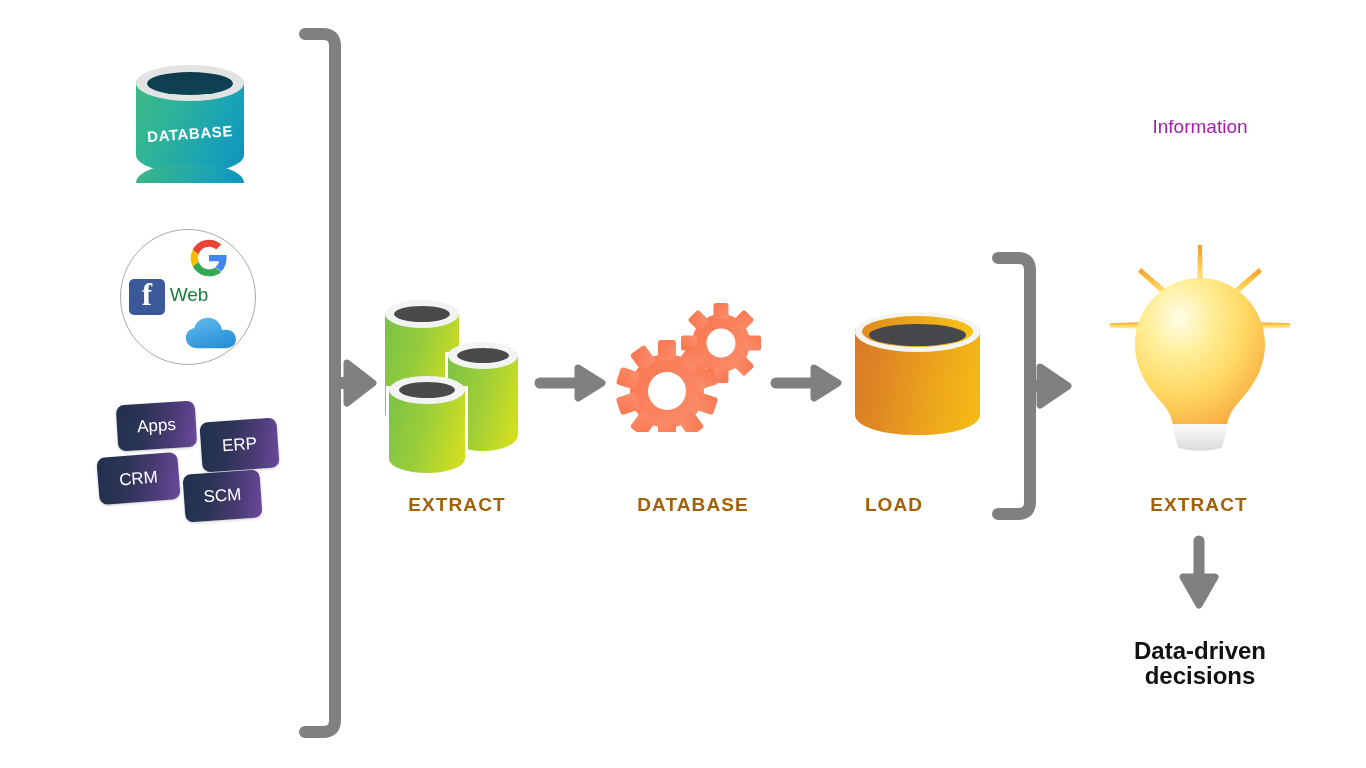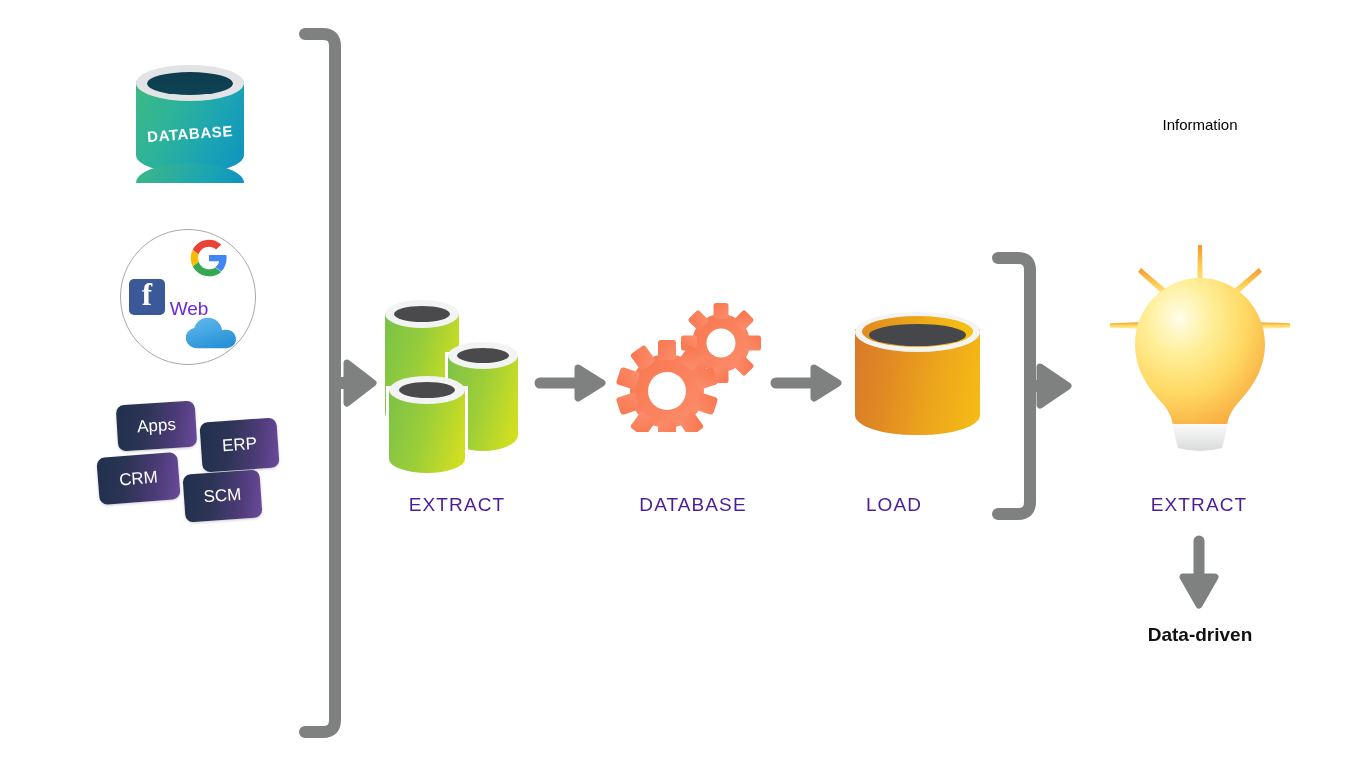--- a/index.html
+++ b/index.html
@@ -10,38 +10,39 @@
     overflow: hidden;
   }
   #canvas { position: relative; width: 1366px; height: 768px; background: #fff; }
 
   
   .stage-label {
     position: absolute;
     text-align: center;
     font-size: 19px;
     letter-spacing: 1.1px;
-    color: #4c1d95;
-    font-weight: 400;
+    color: #a16207;
+    font-weight: 700;
     white-space: nowrap;
   }
   .plain-label {
     position: absolute;
     text-align: center;
-    font-size: 15px;
-    color: #000000;
+    font-size: 19px;
+    color: #a21caf;
     white-space: nowrap;
   }
   .two-line-label {
     position: absolute;
     text-align: center;
-    font-size: 19px;
+    font-size: 24px;
     color: #111;
     font-weight: 700;
     line-height: 25px;
+    margin-top: 16px;
   }
 
   
   .db-wrap { position: absolute; left: 136px; top: 65px; width: 108px; height: 120px; }
   .db-body {
     position: absolute; left: 0; top: 16px; width: 108px; height: 92px;
     background: linear-gradient(115deg, #3fb884 0%, #2cb39a 35%, #1aa3b5 70%, #0f92bf 100%);
     border-radius: 0 0 52px 52px / 0 0 18px 18px;
   }
   .db-body::after{
@@ -64,21 +65,21 @@
     transform: rotate(-4deg);
   }
 
   
   .circle-src {
     position:absolute; width:136px; height:136px; border-radius:50%;
     border:1.6px solid #a8a8a8; background:#fff;
   }
   .web-txt{
     position:absolute; left:0; top:54px; width:136px; text-align:center;
-    font-size:19px; color:#6d28d9;margin-top:14px;
+    font-size:19px; color:#15803d;
   }
   .fb {
     position:absolute; left:8px; top:49px; width:36px; height:36px;
     background:#3b5998; border-radius:5px;
   }
   .fb::after{
     content:"f"; position:absolute; left:0; top:-2px; width:36px;
     text-align:center; color:#fff; font-family:"Liberation Serif", serif;
     font-weight:700; font-size:31px;
   }
@@ -325,15 +326,16 @@
 
   <div class="plain-label" style="left:1110px; top:116px; width:180px;">Information</div>
 
   <svg class="gray-svg" style="left:1176px; top:535px; width:46px; height:78px;" viewBox="0 0 46 78">
     <path d="M23 6 V44" stroke="#7f8080" stroke-width="11" stroke-linecap="round" fill="none"></path>
     <path d="M7 42 L23 70 L39 42 Z" fill="#7f8080" stroke="#7f8080" stroke-width="7" stroke-linejoin="round"></path>
   </svg>
 
   <div class="two-line-label" style="left:1100px; top:622px; width:200px;">
     <div>Data-driven</div>
+    <div>decisions</div>
   </div>
 
 </div>
 
 </body></html>

